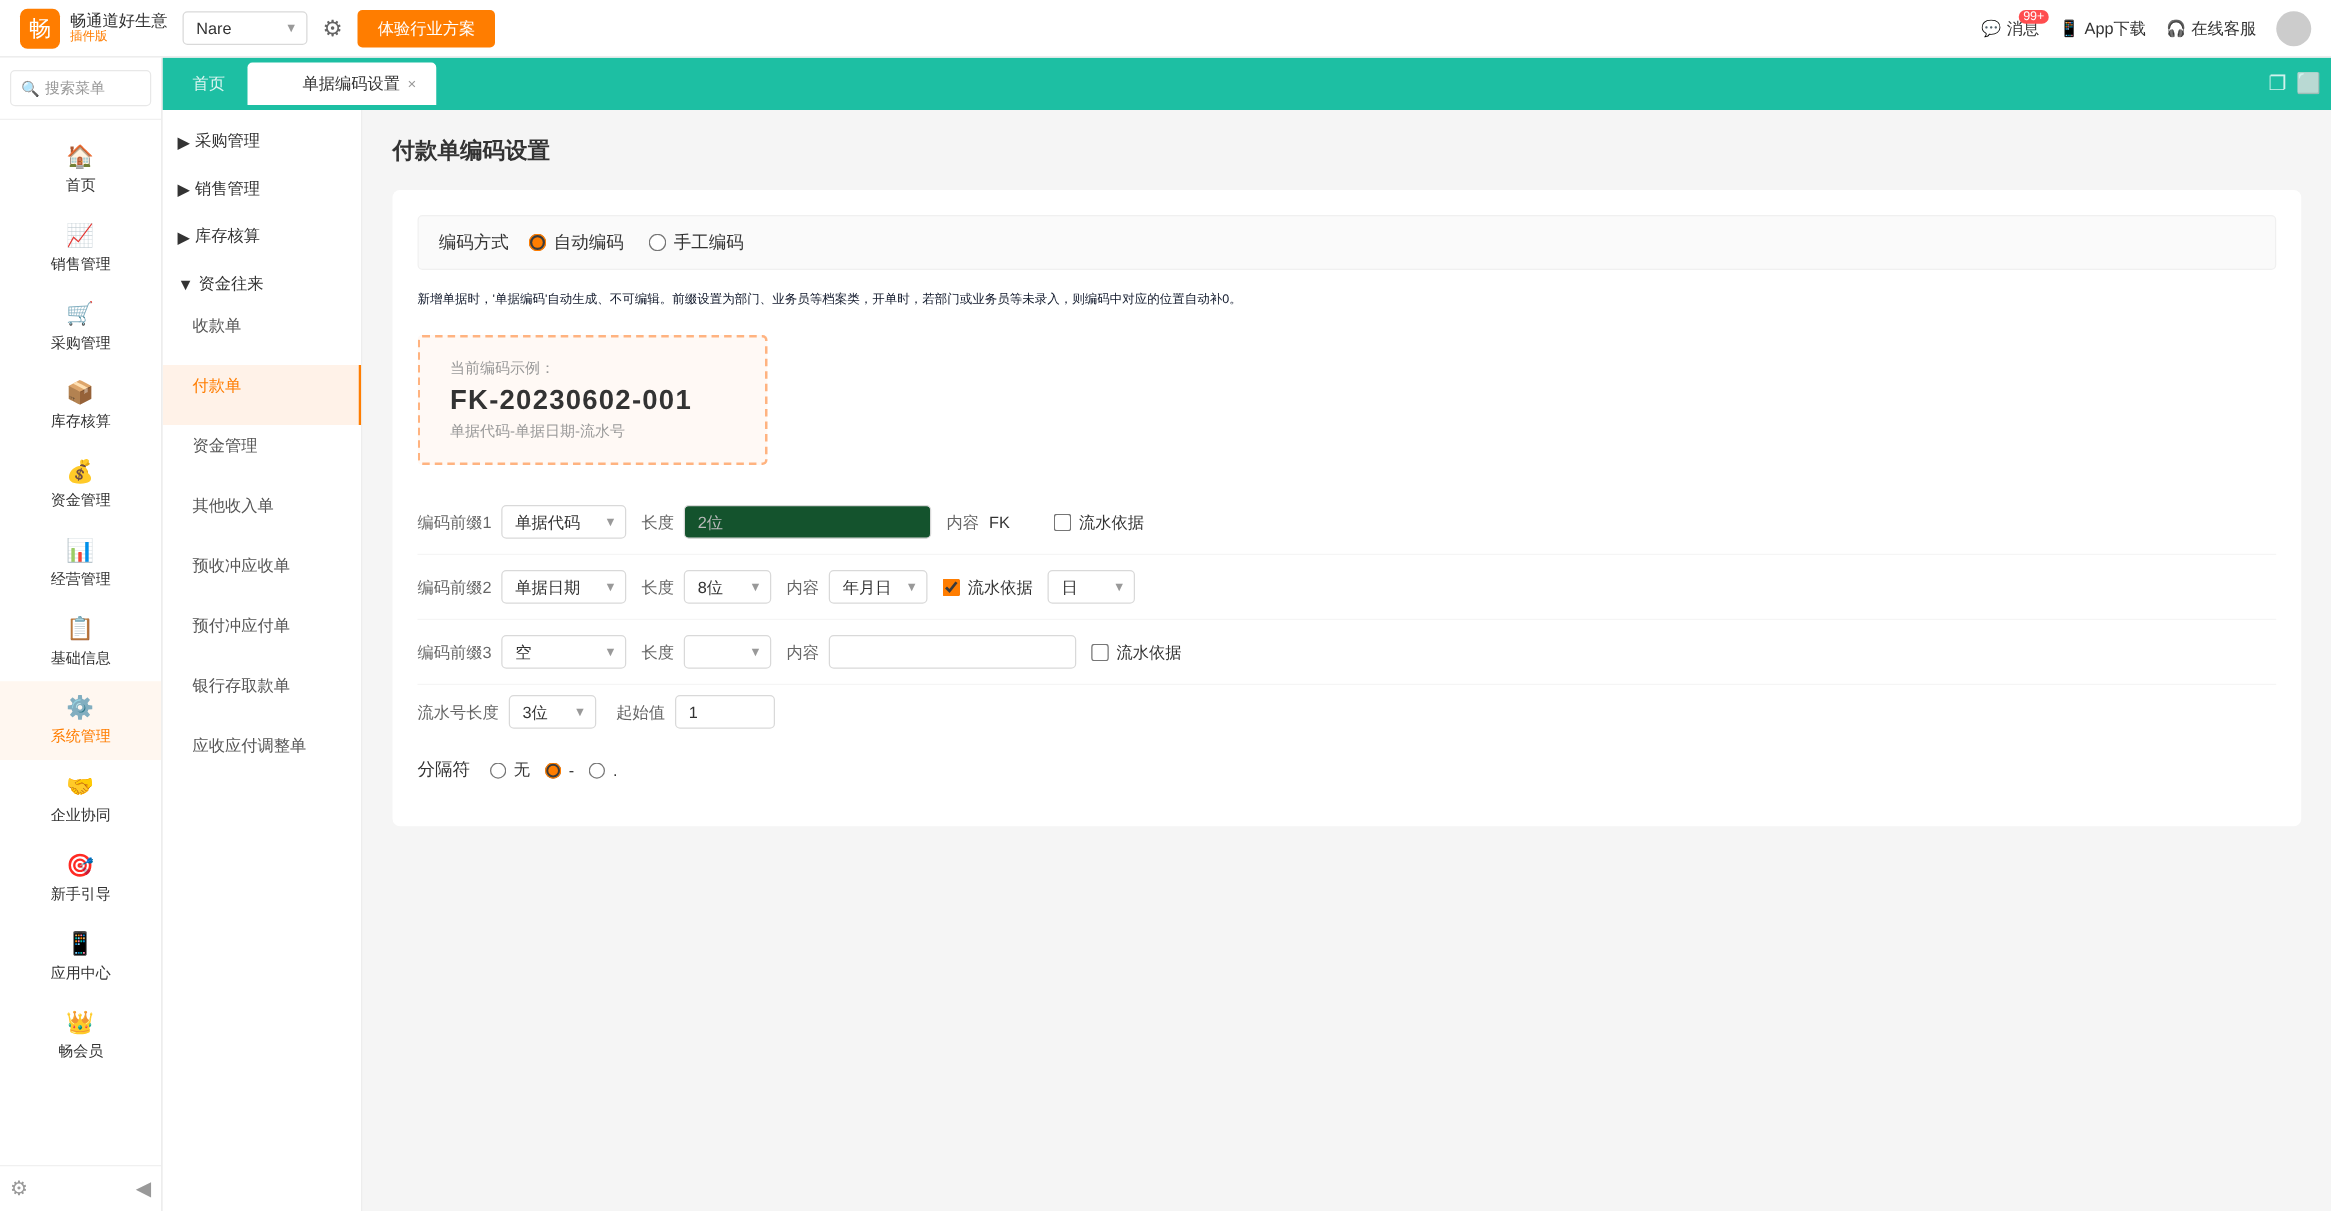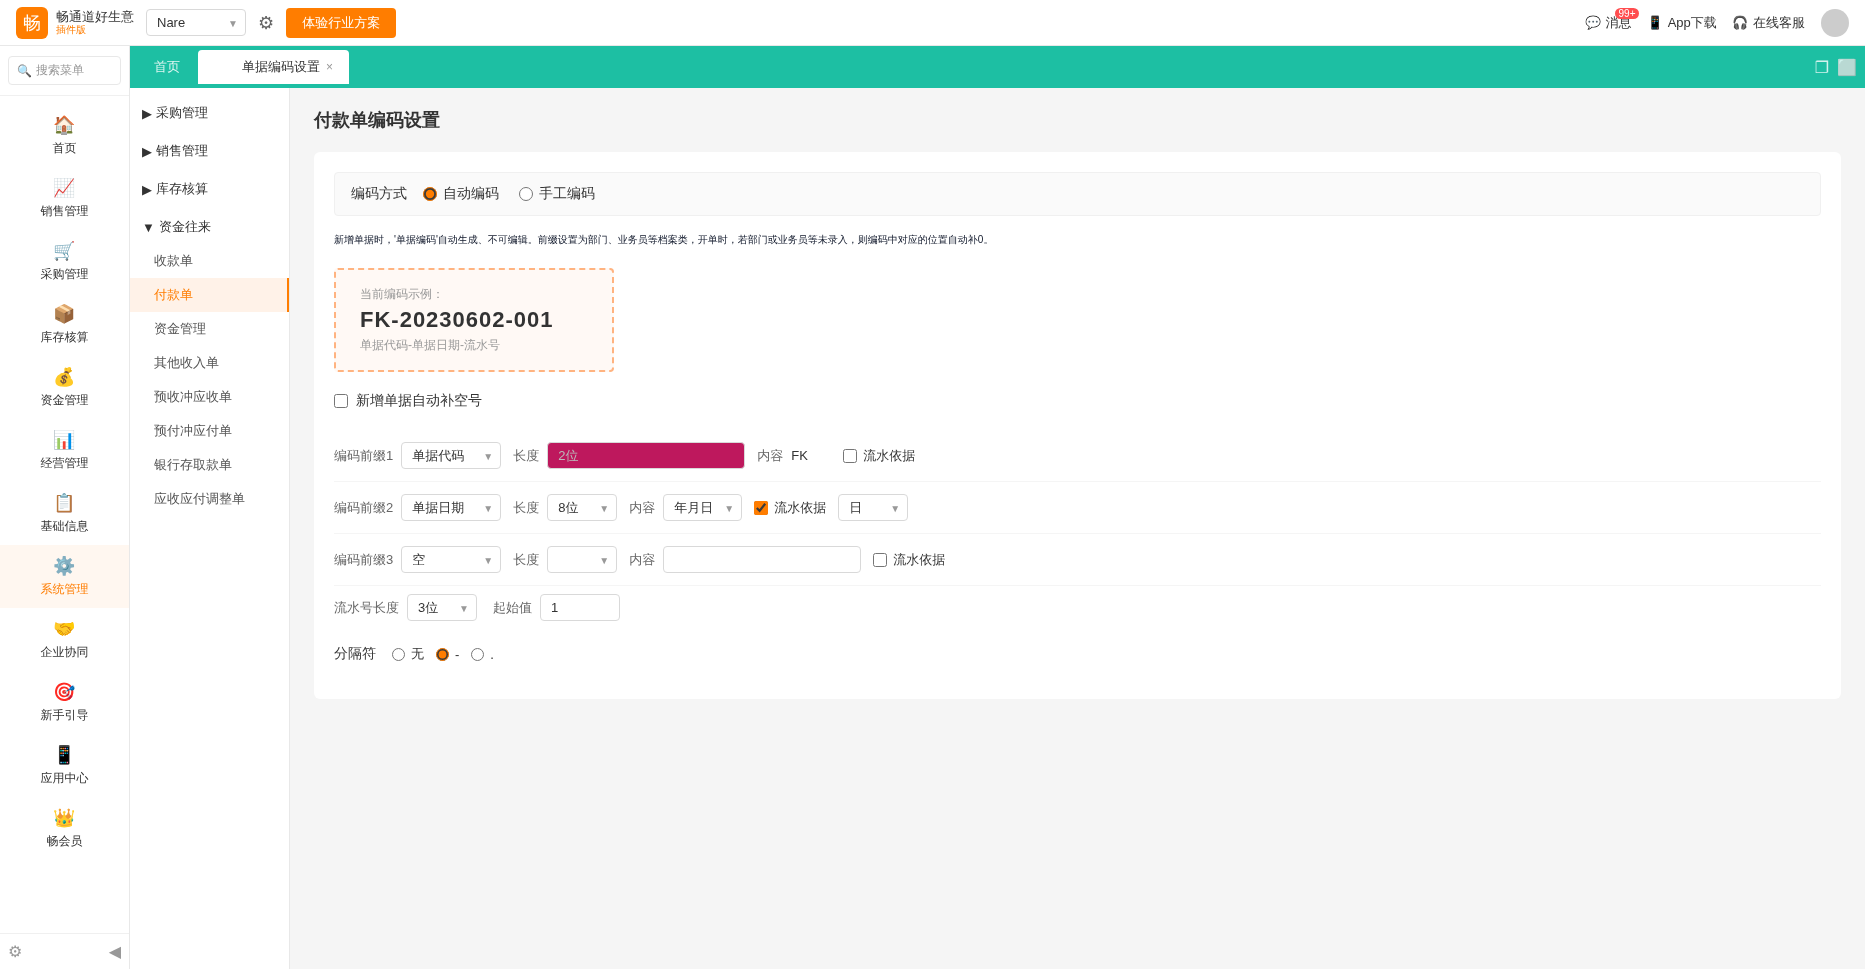--- a/index.html
+++ b/index.html
@@ -103,21 +103,21 @@
     .sub-nav-header {
       padding: 8px 12px;
       font-size: 13px;
       color: #333;
       cursor: pointer;
       display: flex;
       align-items: center;
       gap: 4px;
     }
     .sub-nav-item {
-      padding: 8px 12px 8px 24px;
+      padding: 8px 12px 22px 24px;
       font-size: 13px;
       color: #555;
       cursor: pointer;
     }
     .sub-nav-item.active { background: #fff2e8; color: #ff7d00; font-weight: 500; border-right: 2px solid #ff7d00; }
 
     
     .main-page { flex: 1; padding: 20px 24px; overflow-y: auto; background: #f5f5f5; }
     .page-title { font-size: 18px; font-weight: 600; color: #333; margin-bottom: 20px; }
 
@@ -181,21 +181,21 @@
     .select-wrapper::after { content: '▼'; font-size: 10px; color: #999; position: absolute; right: 8px; top: 50%; transform: translateY(-50%); pointer-events: none; }
     .field-input {
       border: 1px solid #d9d9d9;
       border-radius: 4px;
       padding: 5px 10px;
       font-size: 13px;
       color: #333;
       background: #fff;
       min-width: 60px;
     }
-    .field-input.disabled { background: #be185d; color: #bbb; cursor: not-allowed; }
+    .field-input.disabled { background: #14532d; color: #bbb; cursor: not-allowed; }
     .content-field { display: flex; align-items: center; gap: 8px; }
     .content-label { font-size: 13px; color: #666; }
     .content-value { font-size: 13px; color: #333; min-width: 40px; }
     .checkbox-item { display: flex; align-items: center; gap: 6px; font-size: 13px; color: #333; }
     .checkbox-item input[type=checkbox] { accent-color: #ff7d00; width: 14px; height: 14px; }
 
     
     .separator-row { display: flex; align-items: center; gap: 16px; padding: 16px 0; }
     .separator-label { font-size: 14px; color: #333; }
     .sep-radio-group { display: flex; align-items: center; gap: 12px; }
@@ -426,24 +426,20 @@
           <div class="info-text">新增单据时，'单据编码'自动生成、不可编辑。前缀设置为部门、业务员等档案类，开单时，若部门或业务员等未录入，则编码中对应的位置自动补0。</div>
 
           
           <div class="preview-box">
             <div class="preview-label">当前编码示例：</div>
             <div class="preview-code">FK-20230602-001</div>
             <div class="preview-desc">单据代码-单据日期-流水号</div>
           </div>
 
           
-          <div class="auto-fill-row">
-            <input type="checkbox" id="auto-fill" style="">
-            <label class="auto-fill-label" for="auto-fill">新增单据自动补空号</label>
-          </div>
 
           
           <div class="settings-rows">
 
             <div class="settings-row">
               <div class="settings-field">
                 <span class="field-label">编码前缀1</span>
                 <div class="select-wrapper">
                   <select class="field-select select-medium">
                     <option>单据代码</option>

